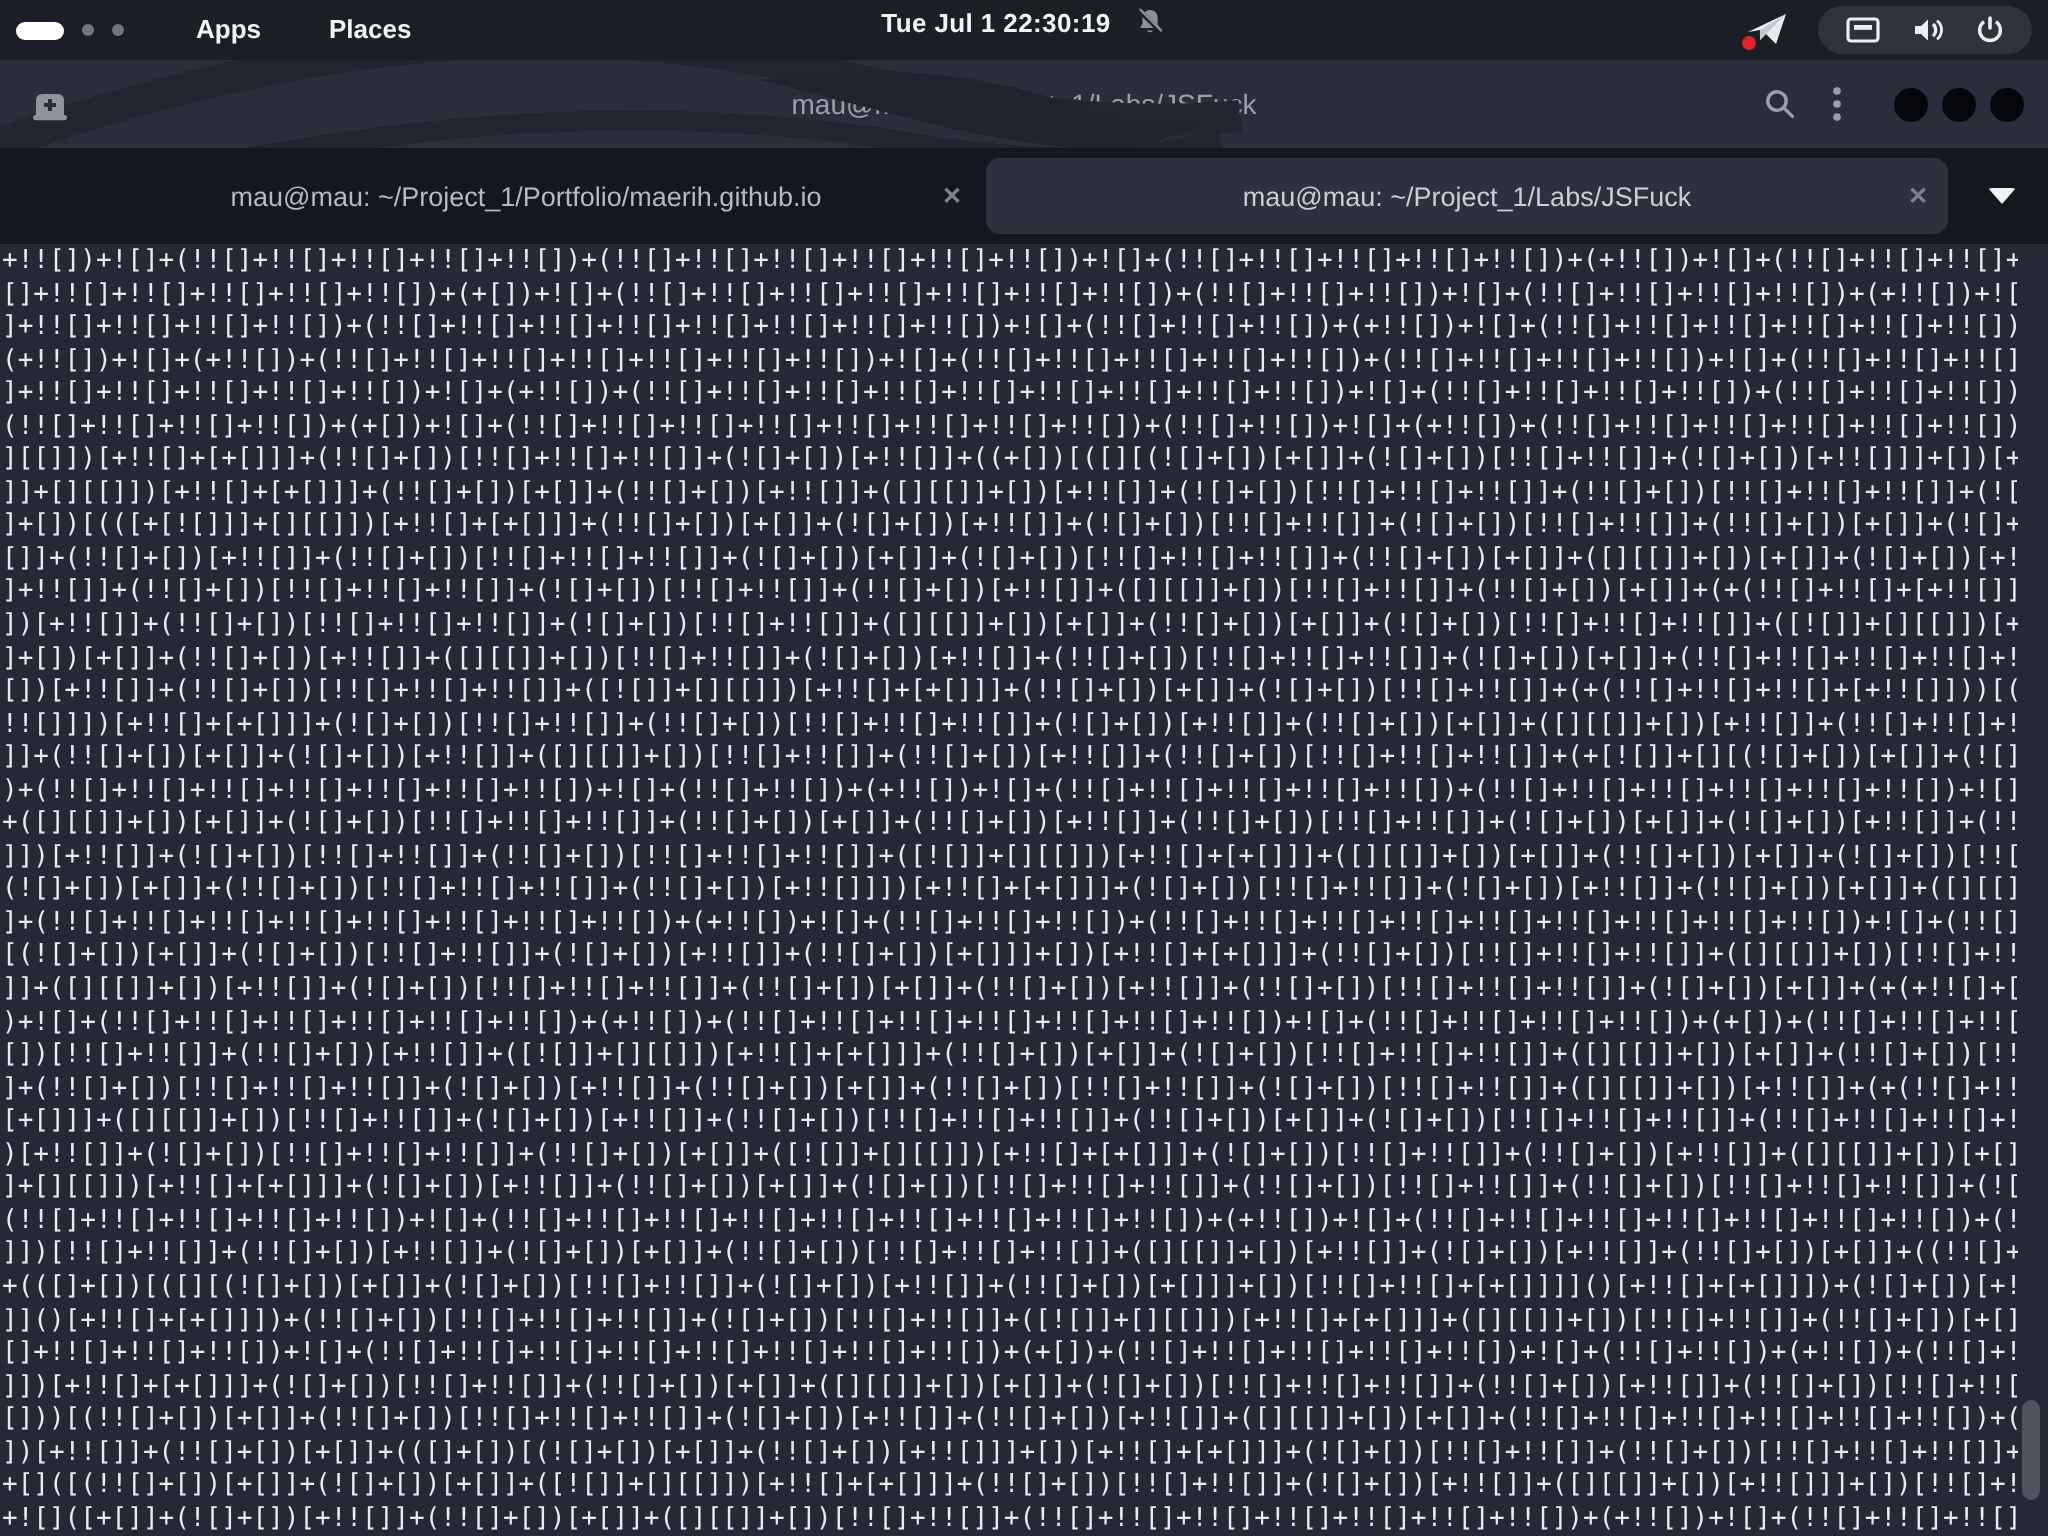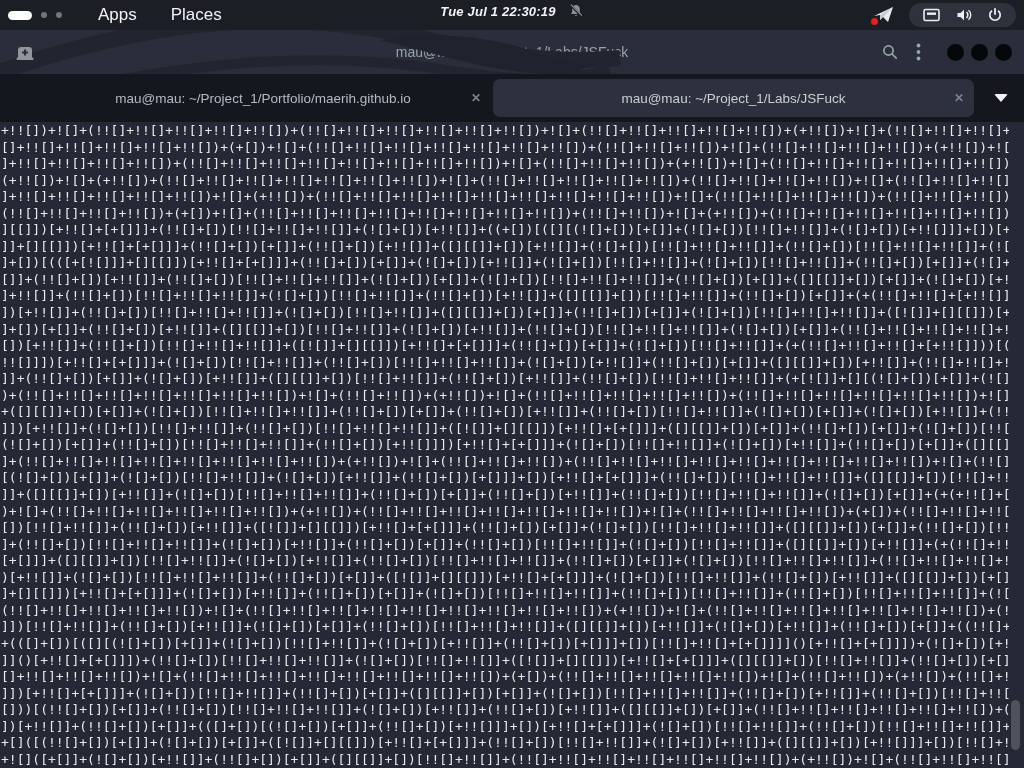--- a/index.html
+++ b/index.html
@@ -10,23 +10,23 @@
   
   .top-panel {
     height:30px; background:#1b1e25; color:#f2f3f6;
     display:flex; align-items:center; justify-content:space-between;
     padding:0 8px; position:relative; z-index:5; flex:0 0 auto;
   }
   .panel-left { display:flex; align-items:center; gap:10px; }
   .ws-indicator { display:flex; align-items:center; gap:9px; margin-right:14px; cursor:pointer; }
   .ws-pill { width:24px; height:9px; border-radius:5px; background:#ffffff; }
   .ws-dot { width:6px; height:6px; border-radius:50%; background:#70757e; }
-  .panel-item { font-size:17px; font-weight:400; padding:0 12px; line-height:30px; cursor:pointer; }
+  .panel-item { font-size:13px; font-weight:700; padding:0 12px; line-height:30px; cursor:pointer; }
   .panel-center { position:absolute; left:0; right:0; top:0; height:22px;
-    display:flex; align-items:center; justify-content:center; gap:12px; pointer-events:none;font-style:italic; }
+    display:flex; align-items:center; justify-content:center; gap:12px; pointer-events:none; }
   .clock { font-size:13px; font-weight:700; letter-spacing:.2px; pointer-events:auto; }
   .bell { pointer-events:auto; display:flex; align-items:center; }
   .panel-right { display:flex; align-items:center; gap:14px; z-index:6; }
   .tray-plane { position:relative; width:22px; height:20px; }
   .tray-dot { position:absolute; left:-2px; bottom:0; width:7px; height:7px; border-radius:50%; background:#e02424; }
   .status-pill { display:flex; align-items:center; gap:16px; background:#2e323c;
     border-radius:12px; padding:3px 14px; height:24px; }
 
   
   .term-header {

